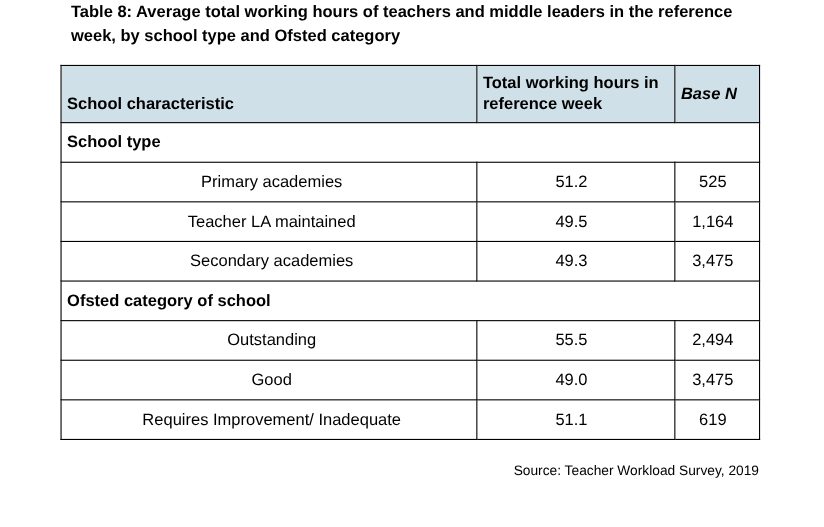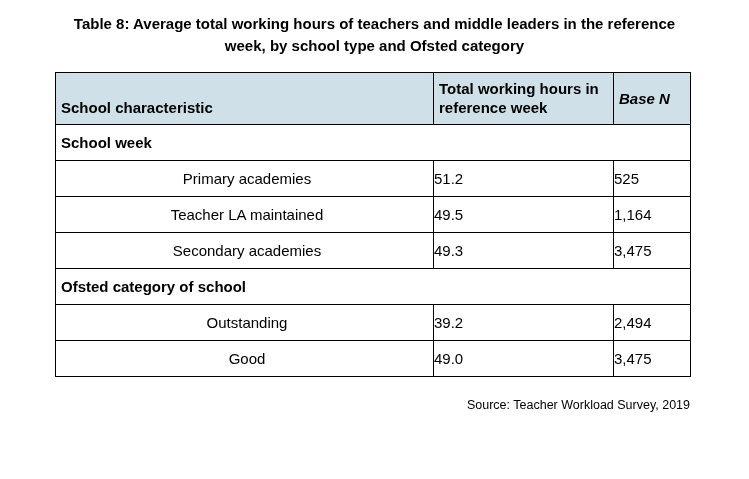--- a/index.html
+++ b/index.html
@@ -13,24 +13,23 @@
     color: #000000;
   }
   .page {
     position: relative;
     width: 749px;
     height: 479px;
     background: #ffffff;
     overflow: hidden;
   }
   .title {
-    padding-top: 13px;
     width: 620px;
     margin: 0 auto 15px auto;
-    text-align: center;
+    text-align: left;
     font-size: 15px;
     font-weight: bold;
     line-height: 22px;
   }
   table.data-table {
     border-collapse: collapse;
     margin-left: 55px;
     width: 635px;
     table-layout: fixed;
     font-size: 15px;
@@ -54,21 +53,21 @@
     line-height: 19px;
   }
   thead th.base-n { vertical-align: middle; padding-bottom: 4px; font-style: italic; }
   tbody td { height: 36px; vertical-align: middle; }
   td.section-cell {
     font-weight: bold;
     text-align: left;
     padding-left: 5px;
   }
   td.label-cell { text-align: center; padding-left: 5px; }
-  td.num-cell { text-align: left; padding-right: 8px; }
+  td.num-cell { text-align: center; padding-right: 8px; }
   .source {
     width: 635px;
     margin-left: 55px;
     margin-top: 20px;
     text-align: right;
     font-size: 12.5px;
     line-height: 17px;
   }
 </style>
 </head>
@@ -86,21 +85,21 @@
     </colgroup>
     <thead>
       <tr>
         <th>School characteristic</th>
         <th>Total working hours in reference week</th>
         <th class="base-n">Base N</th>
       </tr>
     </thead>
     <tbody>
       <tr>
-        <td class="section-cell" colspan="3">School week</td>
+        <td class="section-cell" colspan="3">School type</td>
       </tr>
       <tr>
         <td class="label-cell">Primary academies</td>
         <td class="num-cell">51.2</td>
         <td class="num-cell">525</td>
       </tr>
       <tr>
         <td class="label-cell">Teacher LA maintained</td>
         <td class="num-cell">49.5</td>
         <td class="num-cell">1,164</td>
@@ -108,26 +107,31 @@
       <tr>
         <td class="label-cell">Secondary academies</td>
         <td class="num-cell">49.3</td>
         <td class="num-cell">3,475</td>
       </tr>
       <tr>
         <td class="section-cell" colspan="3">Ofsted category of school</td>
       </tr>
       <tr>
         <td class="label-cell">Outstanding</td>
-        <td class="num-cell">39.2</td>
+        <td class="num-cell">55.5</td>
         <td class="num-cell">2,494</td>
       </tr>
       <tr>
         <td class="label-cell">Good</td>
         <td class="num-cell">49.0</td>
         <td class="num-cell">3,475</td>
+      </tr>
+      <tr>
+        <td class="label-cell">Requires Improvement/ Inadequate</td>
+        <td class="num-cell">51.1</td>
+        <td class="num-cell">619</td>
       </tr>
     </tbody>
   </table>
 
   <div class="source">Source: Teacher Workload Survey, 2019</div>
 
 </div>
 
 </body></html>

